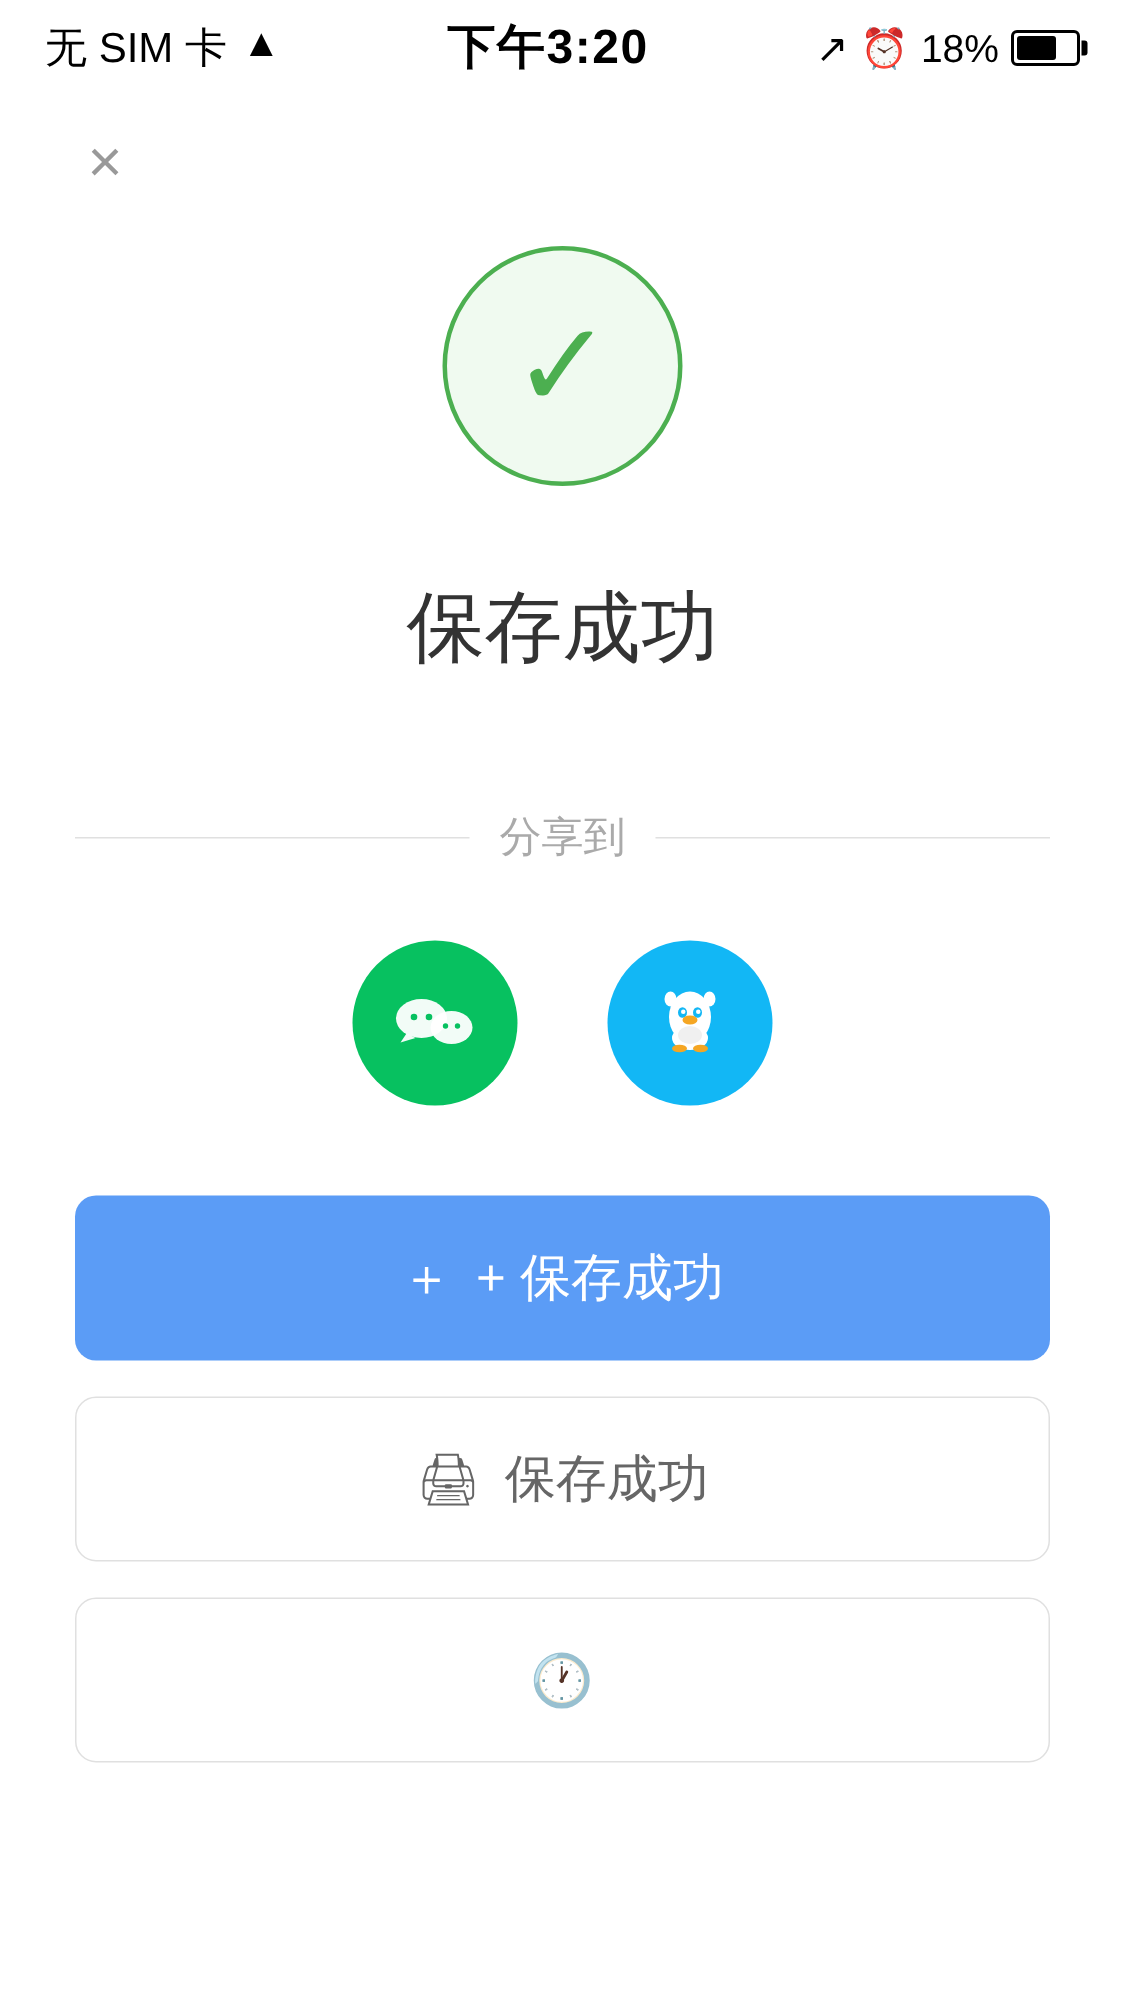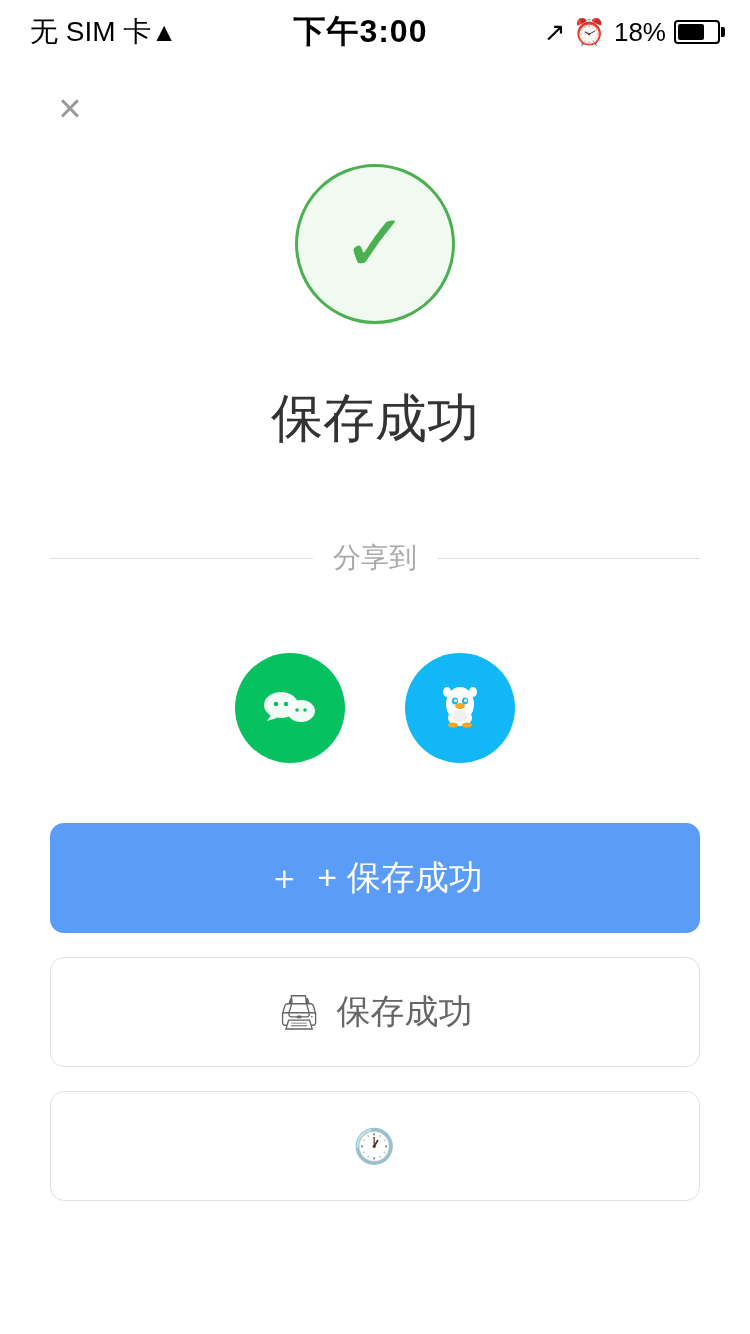--- a/index.html
+++ b/index.html
@@ -19,21 +19,22 @@
       height: 64px;
       display: flex;
       align-items: center;
       justify-content: space-between;
       padding: 0 30px;
       background: #fff;
     }
 
     .status-left {
       display: flex;
-      align-items: center;
+      align-items: flex-start;
+      gap: 10px;
       font-size: 28px;
       color: #000;
       font-weight: 500;
     }
 
     .wifi-icon {
       font-size: 26px;
     }
 
     .status-center {
@@ -139,21 +140,21 @@
     .share-section {
       width: 100%;
       padding: 0 50px;
       margin-bottom: 60px;
     }
 
     .share-divider {
       position: relative;
       display: flex;
       align-items: center;
-      margin-bottom: 76px;
+      margin-bottom: 50px;
     }
 
     .share-divider::before,
     .share-divider::after {
       content: '';
       flex: 1;
       height: 1px;
       background: #e0e0e0;
     }
 
@@ -236,21 +237,21 @@
     }
   </style>
 </head>
 <body>
 
 <div class="status-bar">
   <div class="status-left">
     <span>无 SIM 卡</span>
     <span class="wifi-icon">▲︎</span>
   </div>
-  <div class="status-center">下午3:00</div>
+  <div class="status-center">下午3:20</div>
   <div class="status-right">
     <span>↗</span>
     <span>⏰</span>
     <span>18%</span>
     <div class="battery-icon">
       <div class="battery-fill"></div>
     </div>
   </div>
 </div>
 

